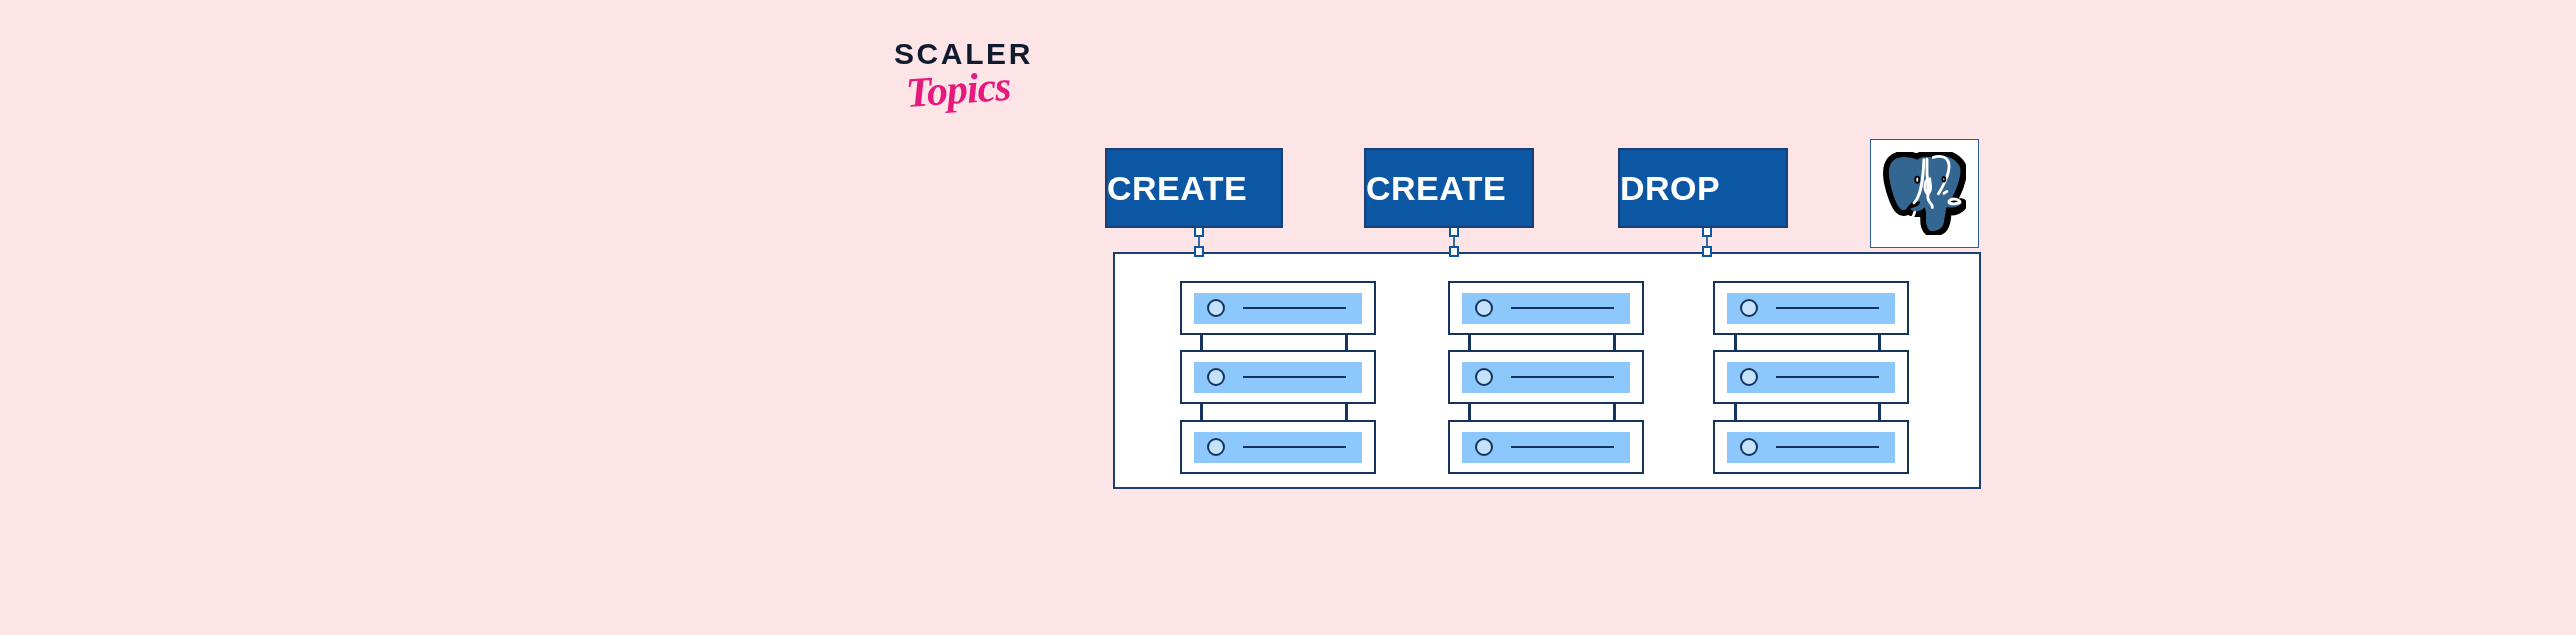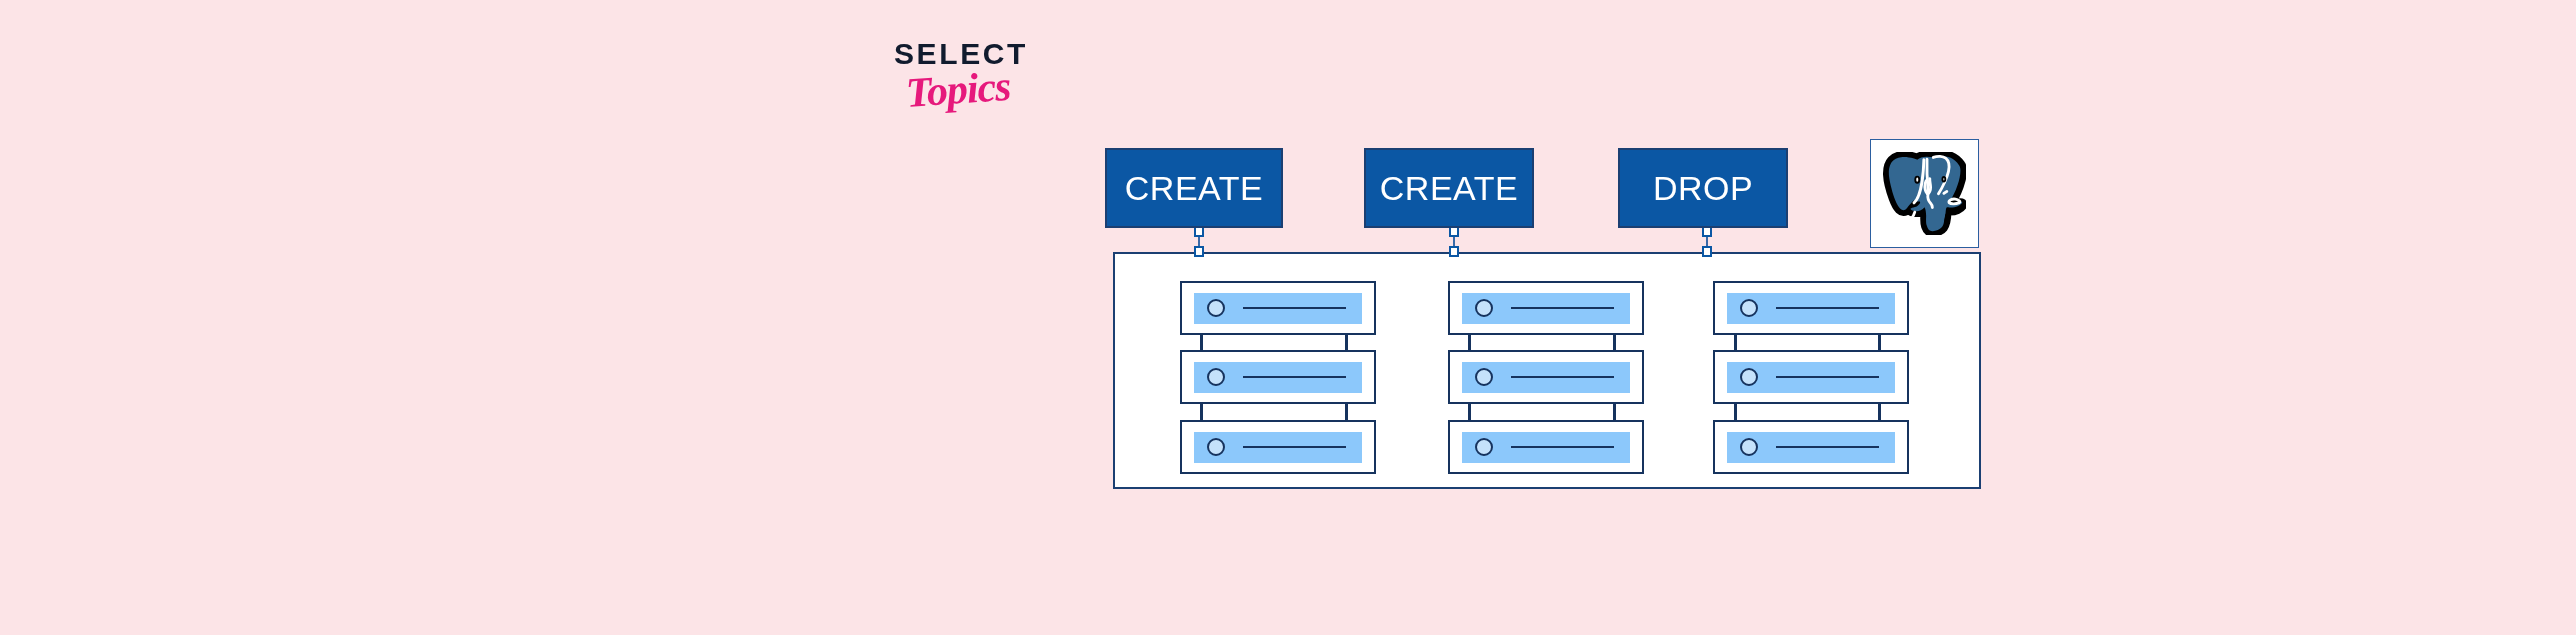--- a/index.html
+++ b/index.html
@@ -37,26 +37,27 @@
     transform:rotate(-4deg);
     transform-origin:left center;
   }
 
   
   .btn{
     position:absolute;
     background:#0b57a4;
     border:2.1px solid #1b3f72;
     box-sizing:border-box;
-    display:flex;align-items:center;justify-content:center;
+    display:flex;align-items:center;justify-content:flex-start;
     color:#ffffff;
     font-size:34px;
     font-family:"Liberation Sans",sans-serif;
     letter-spacing:0.5px;
     white-space:nowrap;
+    font-weight:bold;
   }
 
   
   .conn-line{position:absolute;width:1.5px;background:#3a6aa8;}
   .conn-node{
     position:absolute;width:10.3px;height:11.3px;
     background:#ffffff;border:2.1px solid #0b57a4;box-sizing:border-box;
   }
 
   
@@ -102,21 +103,21 @@
     margin-left:17.5px;flex:1 1 auto;margin-right:16.5px;
   }
   .card-conn{position:absolute;width:2.6px;background:#16335e;}
 </style>
 </head>
 <body style="background: rgb(252, 228, 231);">
 
 <div id="stage">
 
   <div class="logo">
-    <div class="logo-word">SELECT</div>
+    <div class="logo-word">SCALER</div>
     <div class="logo-script">Topics</div>
   </div>
 
   <div id="layer-panel">
       <div class="panel" style="left: 1113px; top: 252px; width: 868px; height: 237px; background: rgb(255, 255, 255); border-color: rgb(27, 63, 114);"></div>
     </div>
   <div id="layer-connectors">
       <div class="conn-line" style="left: 1198px; top: 228px; height: 25px;"></div>
       <div class="conn-node" style="left: 1194px; top: 226px;"></div>
       <div class="conn-node" style="left: 1194px; top: 246px;"></div>

